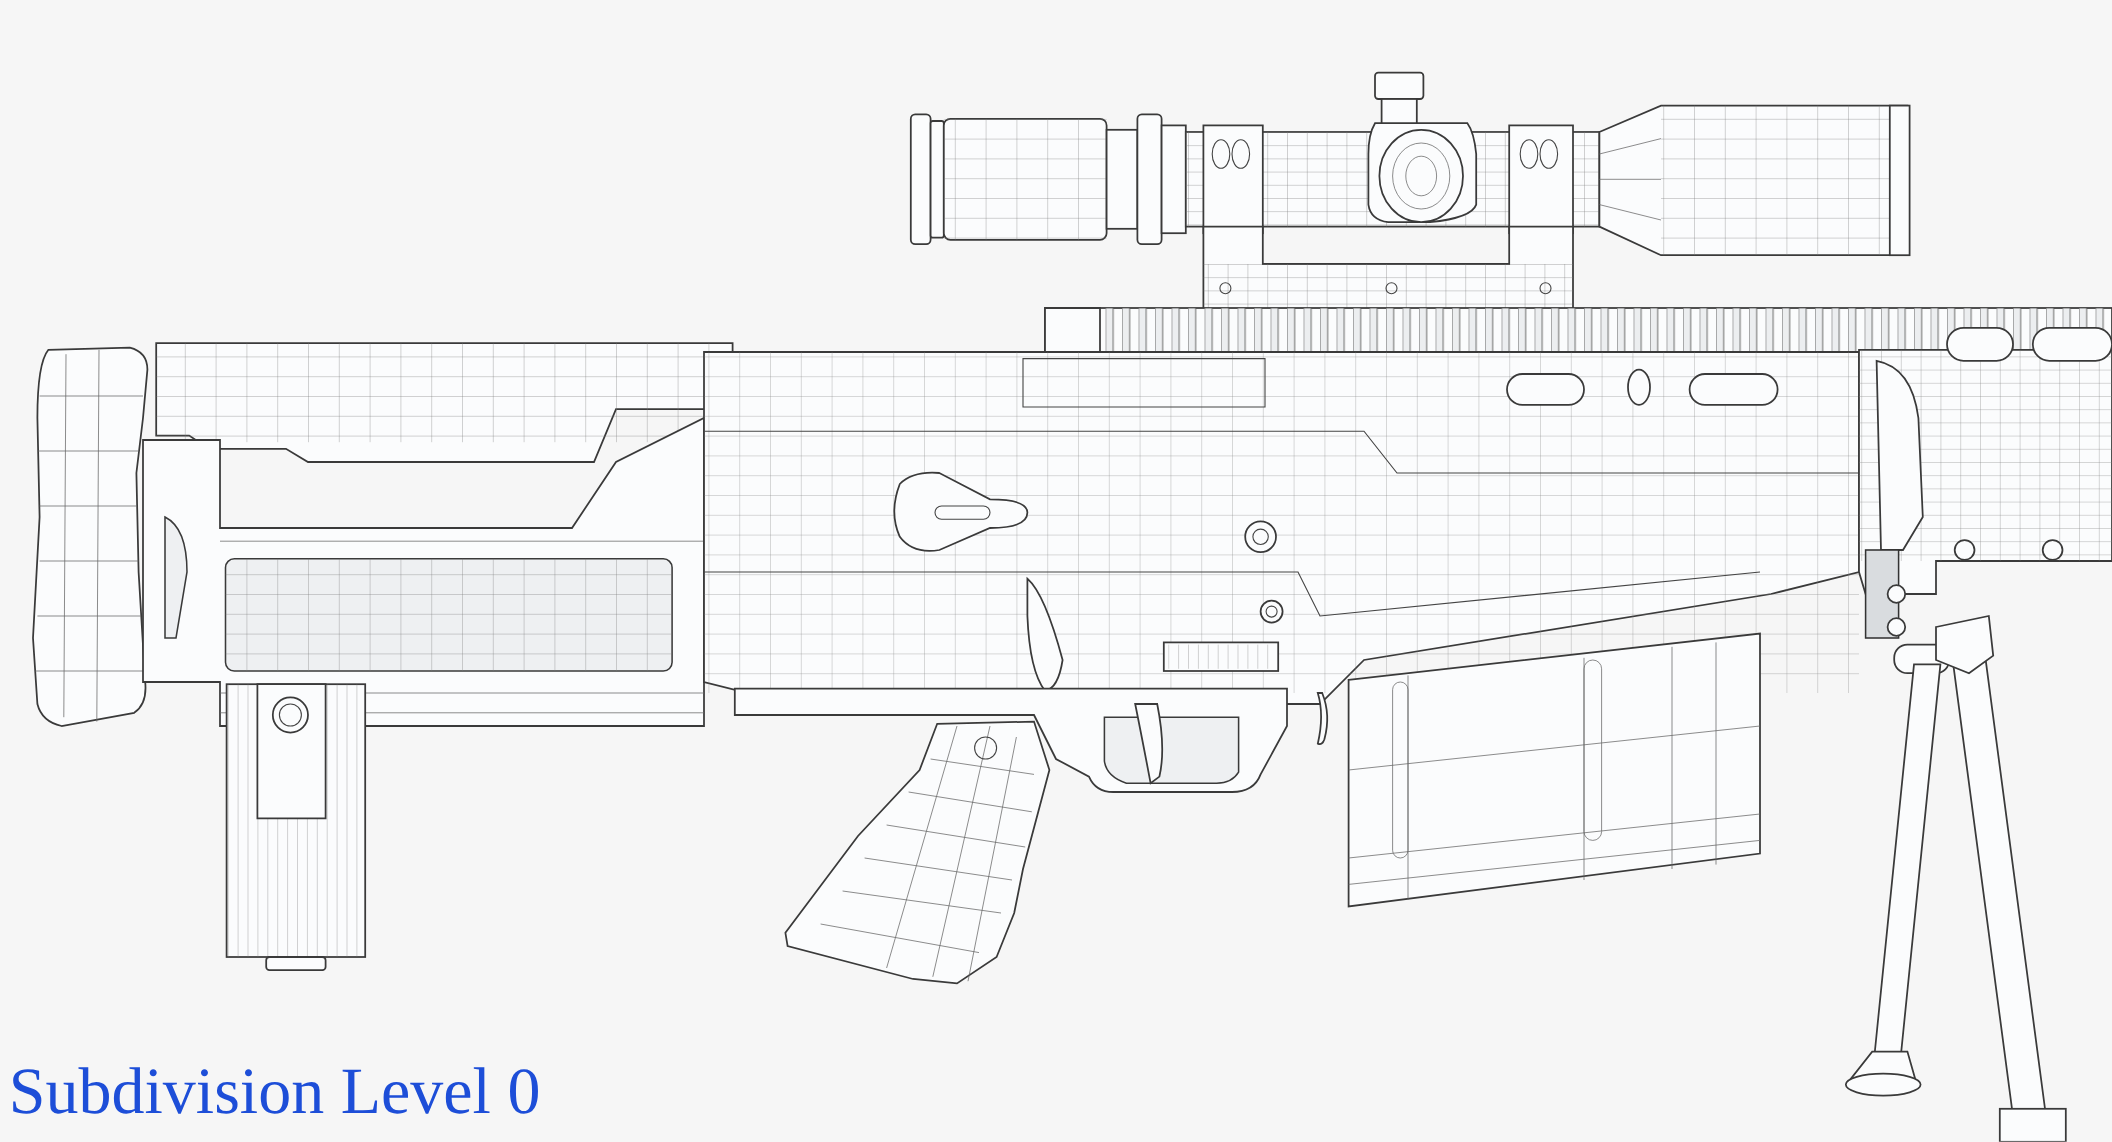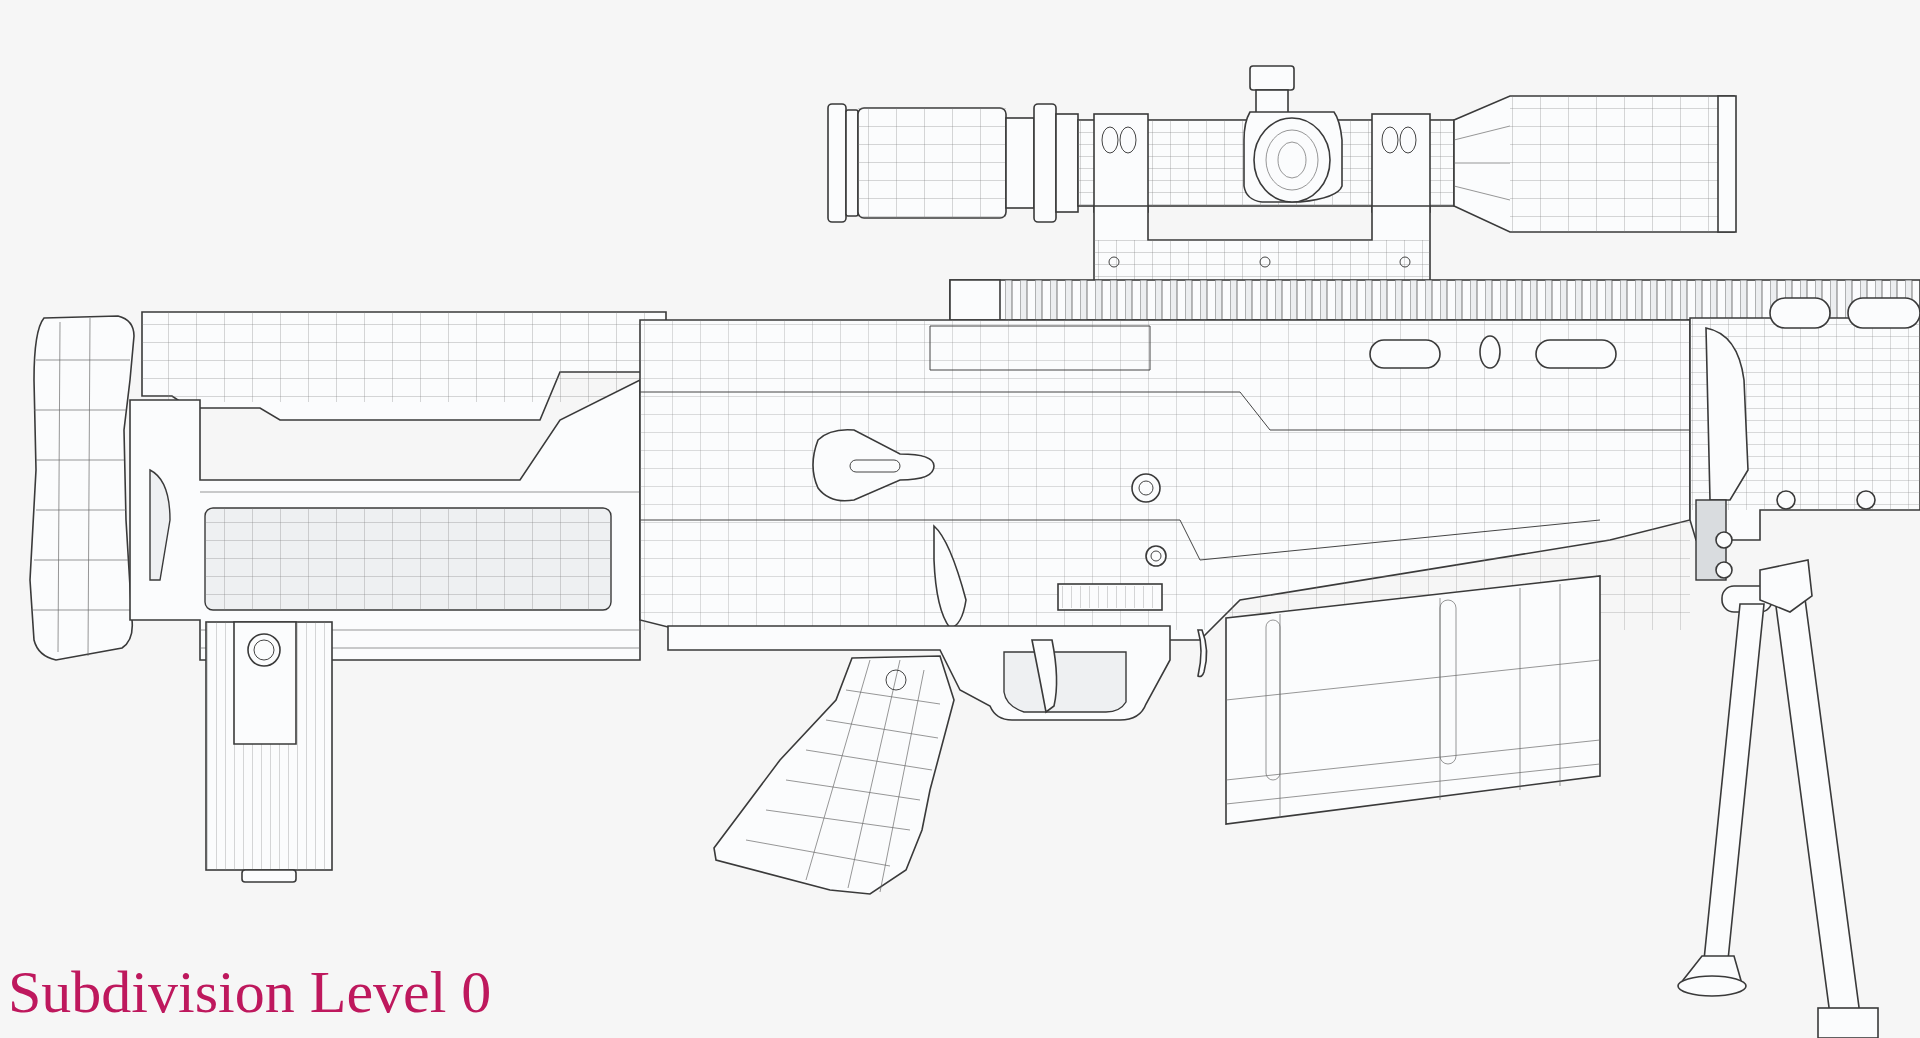--- a/index.html
+++ b/index.html
@@ -1,18 +1,18 @@
 <!DOCTYPE html>
 <html><head>
 <meta charset="utf-8">
 <style>
   html,body{margin:0;padding:0;}
   body{width:1920px;height:1038px;background:#f6f6f6;overflow:hidden;position:relative;font-family:"DejaVu Serif",serif;}
   #scene{position:absolute;left:0;top:0;width:1920px;height:1038px;}
-  #caption{position:absolute;left:8px;top:962px;font-family:"Liberation Serif","DejaVu Serif",serif;font-size:60px;color:#be185d;letter-spacing:0px;line-height:1;white-space:nowrap;}
+  #caption{position:absolute;left:8px;top:962px;font-family:"Liberation Serif","DejaVu Serif",serif;font-size:60px;color:#1d4ed8;letter-spacing:0px;line-height:1;white-space:nowrap;}
   .part{fill:#fbfcfd;stroke:#3a3a3a;stroke-width:1.6;}
   .shade{fill:#eef0f2;stroke:#3a3a3a;stroke-width:1.4;}
   .dark{fill:#d9dcdf;stroke:#333;stroke-width:1.4;}
   .mesh{stroke:#6a6a6a;stroke-width:0.7;fill:none;}
   .meshd{stroke:#444;stroke-width:1;fill:none;}
 </style>
 </head>
 <body>
 
 <svg id="scene" viewBox="0 0 1920 1038" xmlns="http://www.w3.org/2000/svg">

